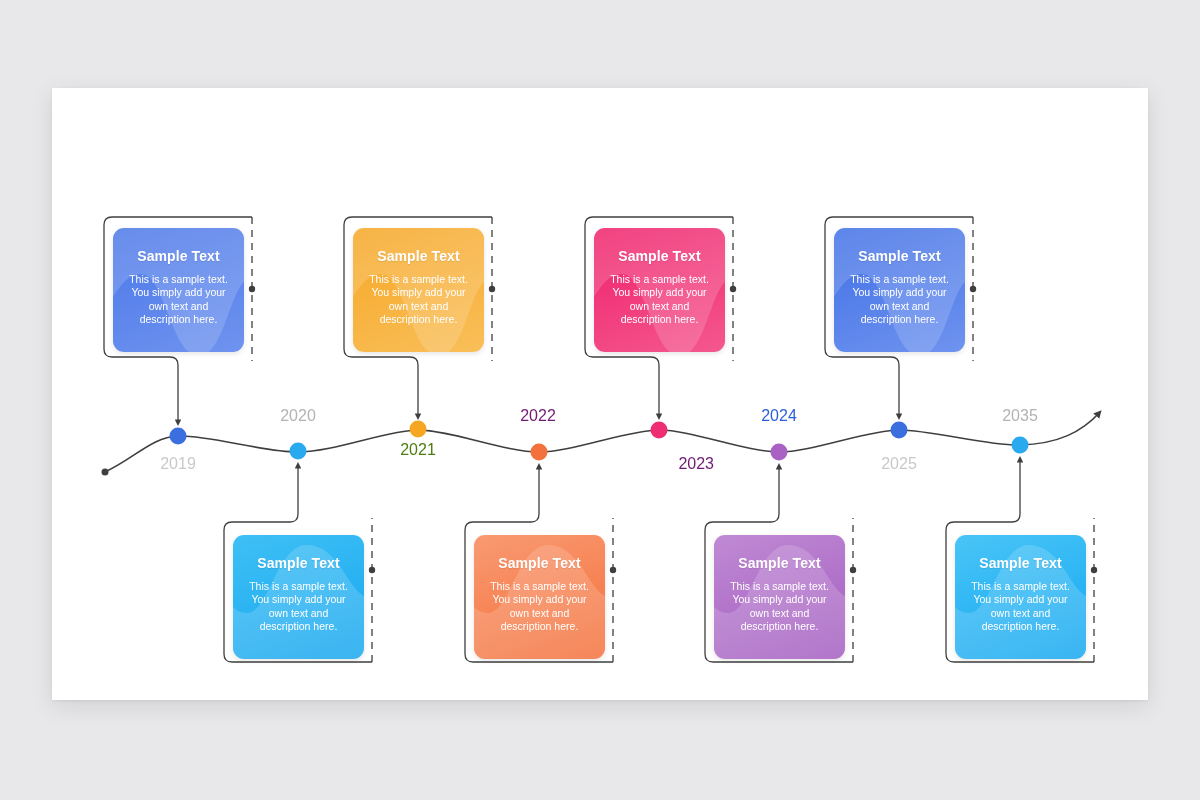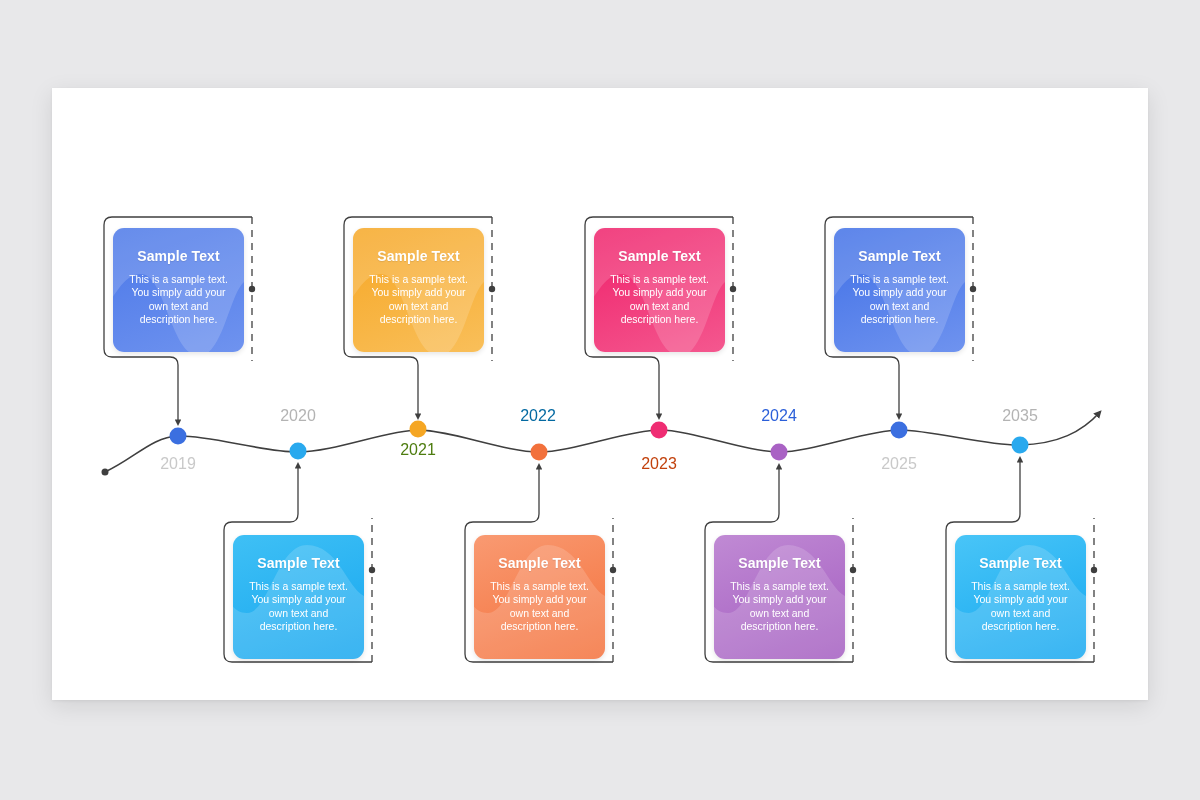--- a/index.html
+++ b/index.html
@@ -143,22 +143,22 @@
       <circle cx="613" cy="570" r="3.2"></circle>
       <circle cx="853" cy="570" r="3.2"></circle>
       <circle cx="1094" cy="570" r="3.2"></circle>
     </g>
   </svg>
 
   <div id="years">
       <div class="year" style="left: 178px; top: 455px; color: rgb(201, 201, 201);">2019</div>
       <div class="year" style="left: 298px; top: 407px; color: rgb(179, 179, 179);">2020</div>
       <div class="year" style="left: 418px; top: 441px; color: #4d7c0f;">2021</div>
-      <div class="year" style="left: 538px; top: 407px; color: #0369a1;">2022</div>
-      <div class="year" style="left: 659px; top: 455px; color: #c2410c;">2023</div>
+      <div class="year" style="left: 538px; top: 407px; color: #701a75;">2022</div>
+      <div class="year" style="left: 659px; top: 455px; color: #701a75; text-align: right;">2023</div>
       <div class="year" style="left: 779px; top: 407px; color: rgb(43, 95, 217);">2024</div>
       <div class="year" style="left: 899px; top: 455px; color: rgb(201, 201, 201);">2025</div>
       <div class="year" style="left: 1020px; top: 407px; color: rgb(179, 179, 179);">2035</div>
     </div>
 
   <div id="dots">
       <div class="tdot" style="left: 178px; top: 436px; background: rgb(59, 111, 224);"></div>
       <div class="tdot" style="left: 298px; top: 451px; background: rgb(41, 169, 238);"></div>
       <div class="tdot" style="left: 418px; top: 429px; background: rgb(245, 166, 35);"></div>
       <div class="tdot" style="left: 539px; top: 452px; background: rgb(242, 113, 60);"></div>

